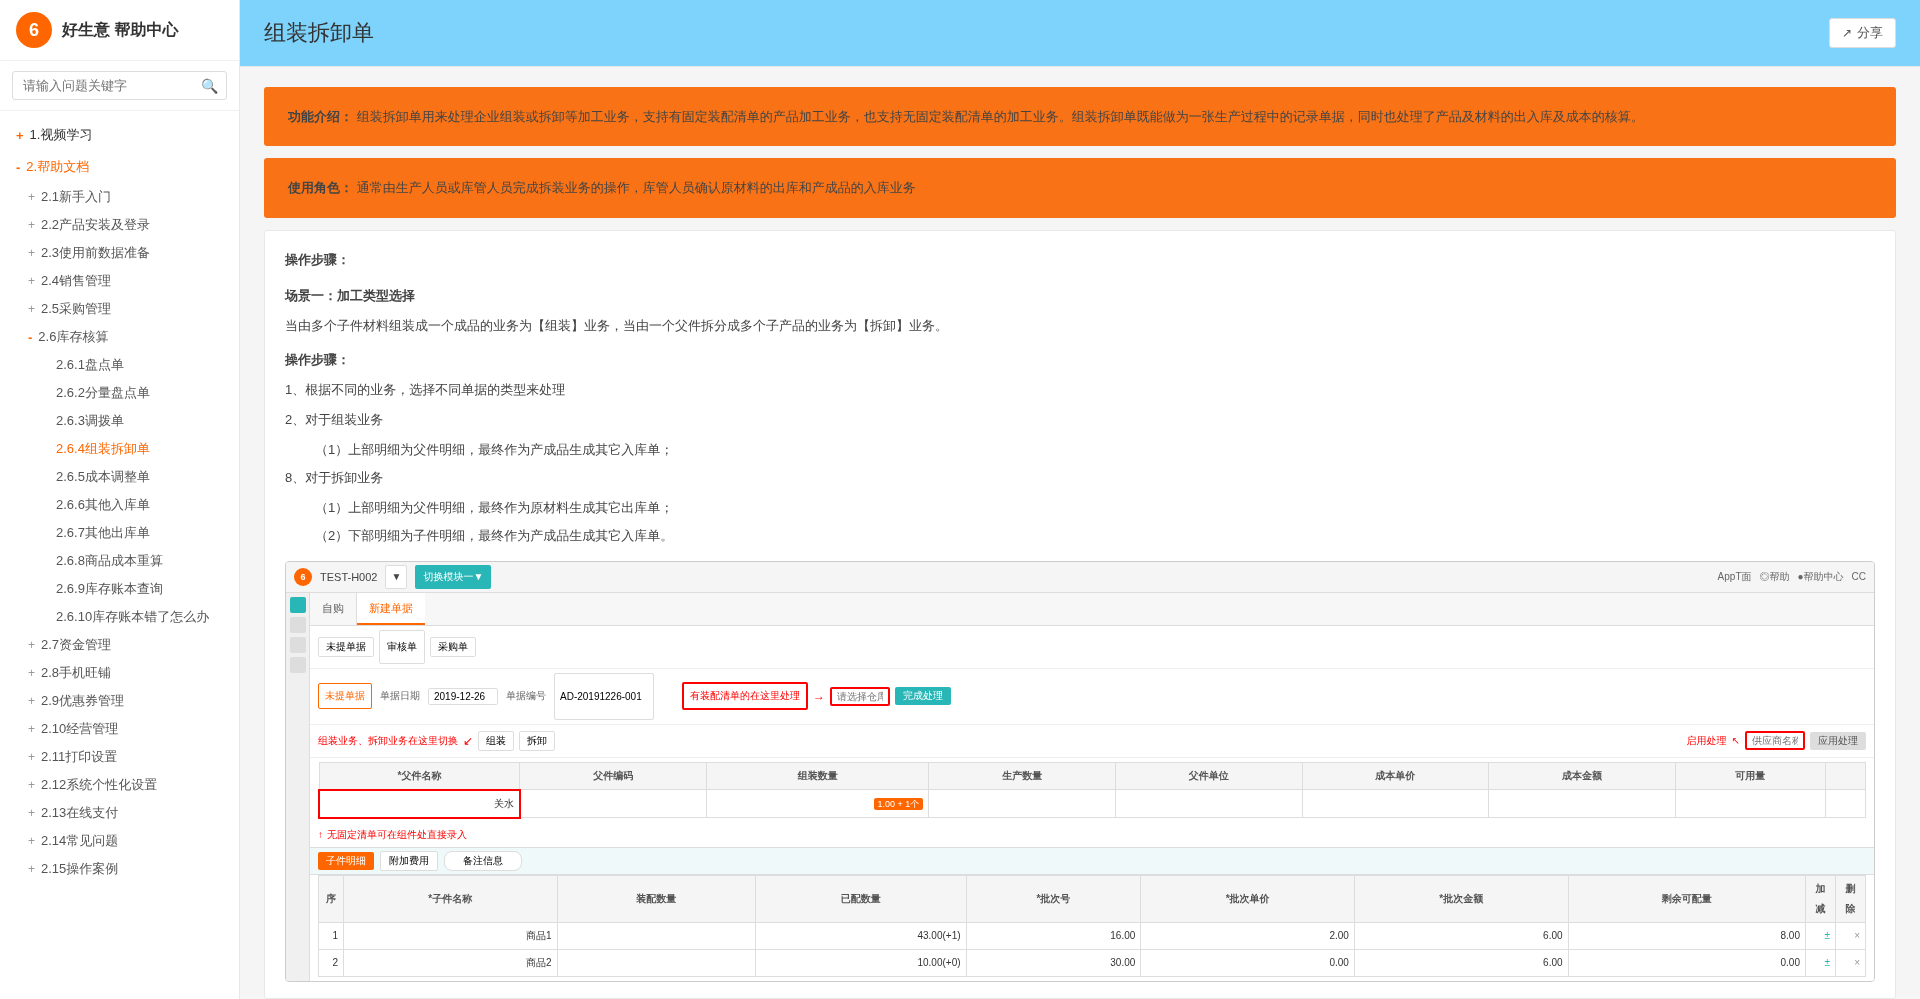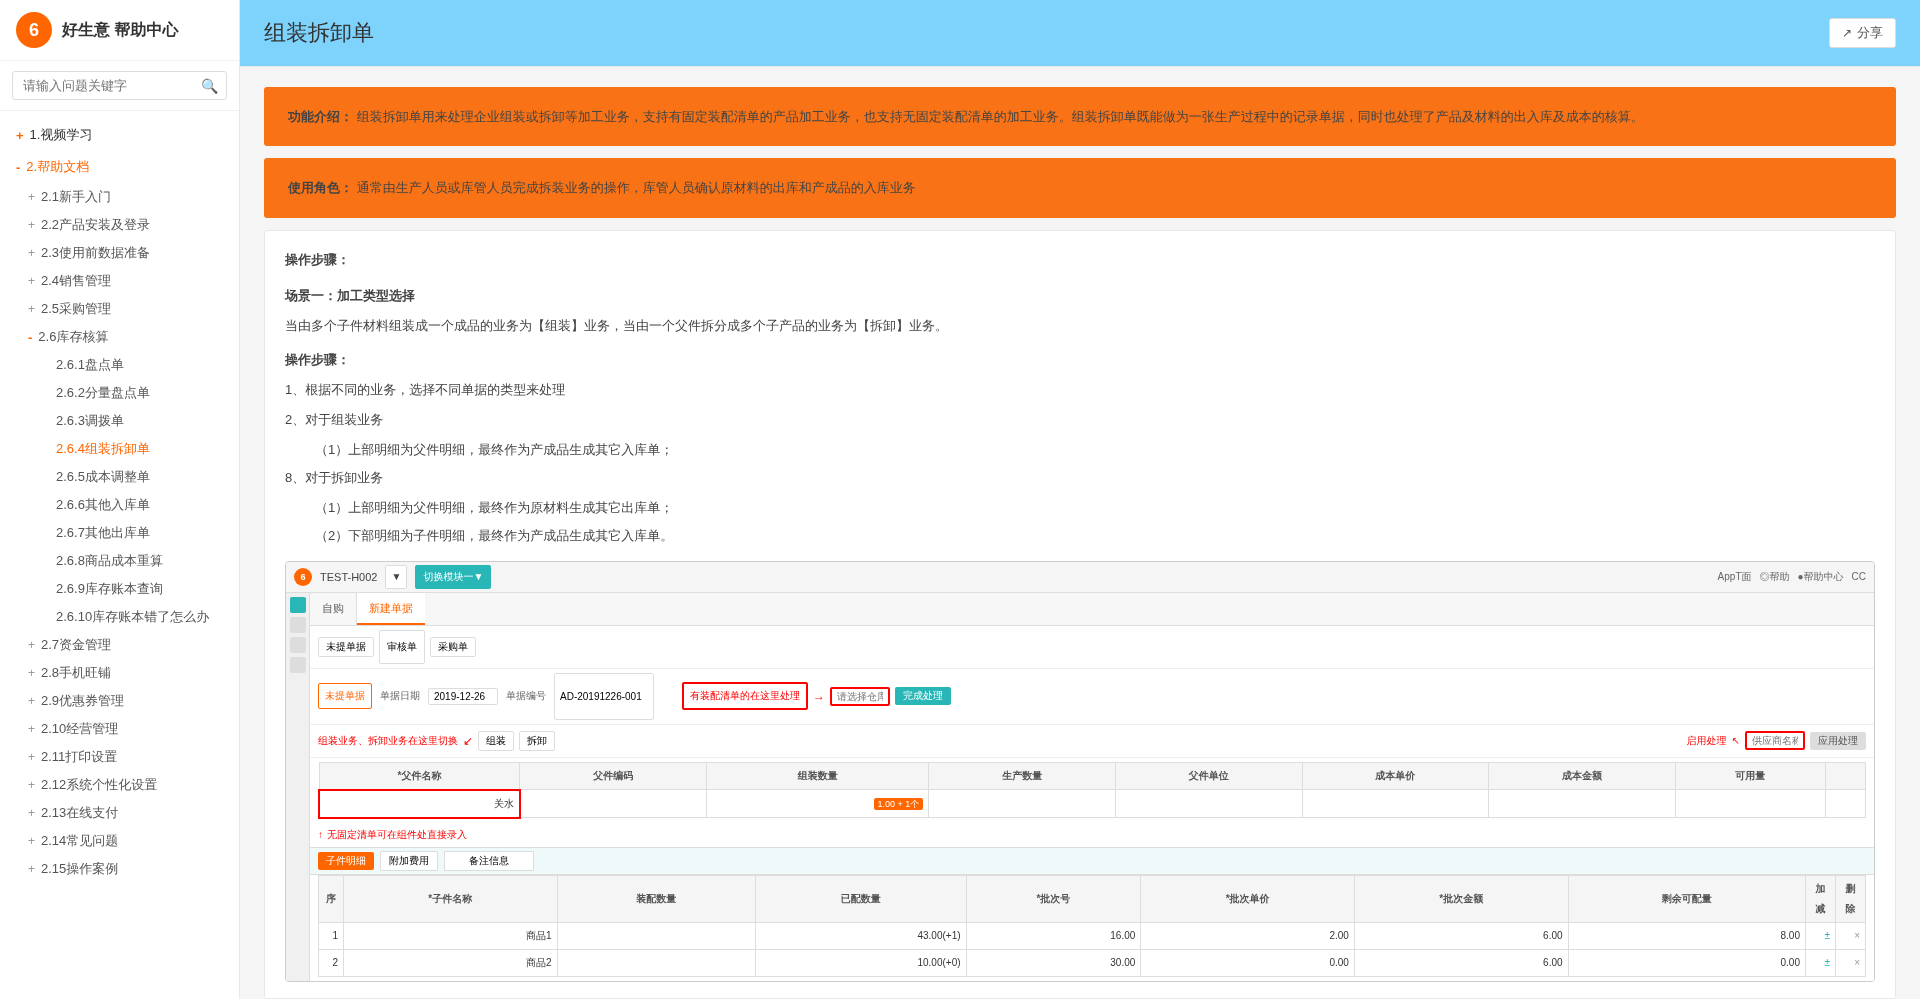--- a/index.html
+++ b/index.html
@@ -470,21 +470,21 @@
             </div>
 
             <div style="padding:2px 8px;font-size:10px;color:#f00;display:flex;align-items:center;gap:4px;">
               <span>↑</span>
               <span>无固定清单可在组件处直接录入</span>
             </div>
 
             <div style="background:#f0f9f9;border-top:1px solid #ddd;border-bottom:1px solid #ddd;padding:3px 8px;display:flex;align-items:center;gap:6px;">
               <button style="background:#ff6600;color:#fff;border:none;padding:2px 8px;border-radius:2px;font-size:10px;">子件明细</button>
               <button style="background:#fff;border:1px solid #ddd;padding:2px 8px;border-radius:2px;font-size:10px;">附加费用</button>
-              <button style="background:#fff;border:1px solid #ddd;padding:2px 24px;border-radius:0;font-size:10px;">备注信息</button>
+              <button style="background:#fff;border:1px solid #ddd;padding:2px 18px;border-radius:8px;font-size:10px;">备注信息</button>
             </div>
 
             <div style="padding:0 8px 4px;overflow-x:auto;">
               <table class="ss-table" style="min-width:600px;">
                 <thead>
                   <tr>
                     <th style="width:25px;">序</th>
                     <th>*子件名称</th>
                     <th>装配数量</th>
                     <th>已配数量</th>

